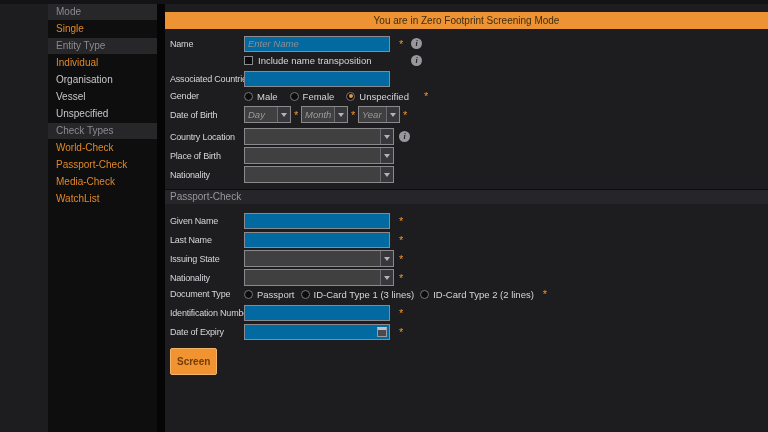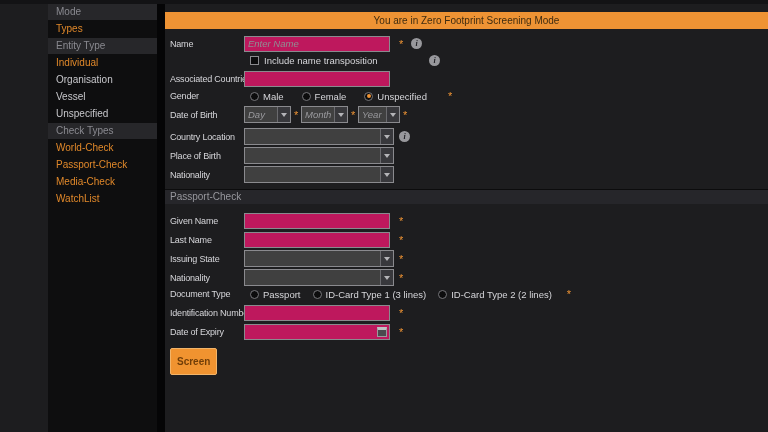--- a/index.html
+++ b/index.html
@@ -17,24 +17,24 @@
   .gap { width:8px; background:#050506; flex-shrink:0; }
 
   
   .main { flex:1; display:flex; flex-direction:column; background:#1d1d1f; }
   .titlebar { height:15px; background:#2e2e33; color:#e0e0e4; font-size:9px; font-weight:bold; letter-spacing:.4px; line-height:15px; padding-left:7px; }
   .banner { height:17px; background:#ee9334; color:#3f2c10; font-size:10px; line-height:17px; text-align:center; margin-top:8px; }
 
   .formarea { padding:6px 0 0 5px; }
   .frow { display:flex; align-items:center; margin-bottom:2px; min-height:17px; }
   .frow.short { min-height:12px; }
-  .mb3{margin-bottom:3px;} .mb4{margin-bottom:4px;gap:6px;} .mb5{margin-bottom:5px;}
+  .mb3{margin-bottom:3px;} .mb4{margin-bottom:4px;} .mb5{margin-bottom:5px;}
   .flabel { width:74px; flex-shrink:0; font-size:9px; letter-spacing:-.2px; color:#d6d6da; white-space:nowrap; overflow:hidden; }
 
-  .tinput { width:146px; height:16px; background:#be185d; border:1px solid #8a8a8e; color:#cccccc; font-size:9.5px; padding:0 3px; font-family:"Liberation Sans",sans-serif; }
+  .tinput { width:146px; height:16px; background:#0369a1; border:1px solid #8a8a8e; color:#cccccc; font-size:9.5px; padding:0 3px; font-family:"Liberation Sans",sans-serif; }
   .tinput::placeholder { color:#8f8f93; font-style:italic; }
   .inputwrap { position:relative; display:flex; align-items:center; }
   .calicon { position:absolute; right:3px; width:10px; height:10px; background:#4a4a4e; border:1px solid #9a9a9e; border-top:3px solid #c0c0c4; }
 
   .slot { width:152px; display:flex; align-items:center; flex-shrink:0; }
 
   .star { color:#ef9434; font-size:11px; margin-left:3px; width:7px; line-height:10px; flex-shrink:0; }
   .info { width:11px; height:11px; border-radius:50%; background:#98989c; color:#222226; font-size:8px; font-weight:bold; font-style:italic; font-family:"Liberation Serif",serif; display:inline-flex; align-items:center; justify-content:center; margin-left:5px; flex-shrink:0; cursor:pointer; }
 
   .select { height:17px; background:#404040; border:1px solid #8a8a8e; display:flex; align-items:center; cursor:pointer; flex-shrink:0; }
@@ -58,21 +58,21 @@
 </style>
 </head>
 <body>
 
 <div class="app">
   <div class="topstrip"></div>
   <div class="cols">
 
     <div class="sidebar">
       <div class="side-row side-header">Mode</div>
-      <div class="side-row side-link orange">Types</div>
+      <div class="side-row side-link orange">Single</div>
       <div class="side-row side-header">Entity Type</div>
       <div class="side-row side-link orange">Individual</div>
       <div class="side-row side-link">Organisation</div>
       <div class="side-row side-link">Vessel</div>
       <div class="side-row side-link">Unspecified</div>
       <div class="side-row side-header">Check Types</div>
       <div class="side-row side-link orange">World-Check</div>
       <div class="side-row side-link orange">Passport-Check</div>
       <div class="side-row side-link orange">Media-Check</div>
       <div class="side-row side-link orange">WatchList</div>

